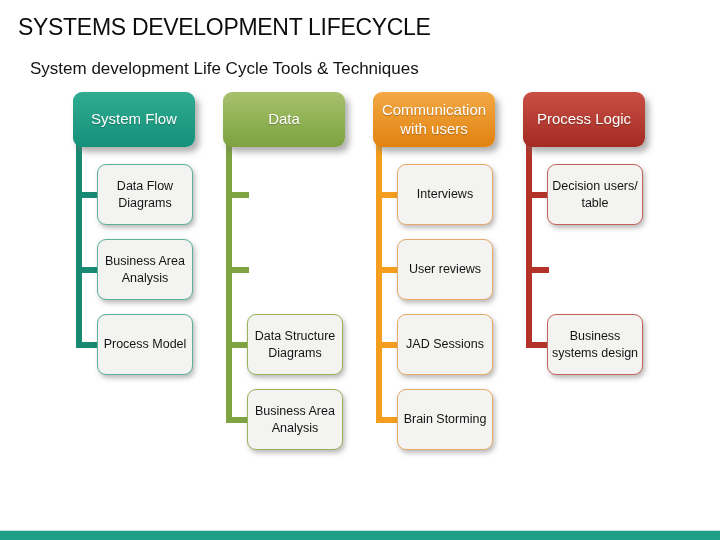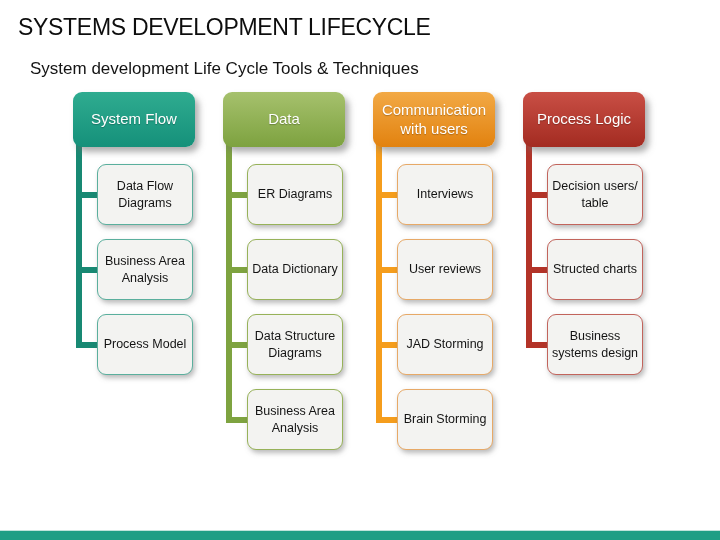--- a/index.html
+++ b/index.html
@@ -91,26 +91,20 @@
 
   <div class="column col-1" style="--top: #a6c16d; --bottom: #7da23f; --line: #7ea340; --border: #97b259;">
     <div class="head">
       <span>Data</span>
     </div>
     <div class="vline n4"></div>
     <div class="stub s0"></div>
     <div class="stub s1"></div>
     <div class="stub s2"></div>
     <div class="stub s3"></div>
-    <div class="item i0">
-      <span>ER Diagrams</span>
-    </div>
-    <div class="item i1">
-      <span>Data Dictionary</span>
-    </div>
     <div class="item i2">
       <span>Data Structure Diagrams</span>
     </div>
     <div class="item i3">
       <span>Business Area Analysis</span>
     </div>
   </div>
 
   <div class="column col-2" style="--top: #f2a945; --bottom: #e2820f; --line: #f59d1c; --border: #e7a967;">
     <div class="head">
@@ -121,41 +115,38 @@
     <div class="stub s1"></div>
     <div class="stub s2"></div>
     <div class="stub s3"></div>
     <div class="item i0">
       <span>Interviews</span>
     </div>
     <div class="item i1">
       <span>User reviews</span>
     </div>
     <div class="item i2">
-      <span>JAD Storming</span>
+      <span>JAD Sessions</span>
     </div>
     <div class="item i3">
       <span>Brain Storming</span>
     </div>
   </div>
 
   <div class="column col-3" style="--top: #c94f45; --bottom: #a32b21; --line: #b33328; --border: #c2645c;">
     <div class="head">
       <span>Process Logic</span>
     </div>
     <div class="vline n3"></div>
     <div class="stub s0"></div>
     <div class="stub s1"></div>
     <div class="stub s2"></div>
     <div class="item i0">
       <span>Decision users/ table</span>
     </div>
-    <div class="item i1">
-      <span>Structed charts</span>
-    </div>
     <div class="item i2">
       <span>Business systems design</span>
     </div>
   </div>
 
 </div>
 
 <div class="footer-bar" style="background: rgb(31, 158, 133);"></div>
 
 </body></html>

